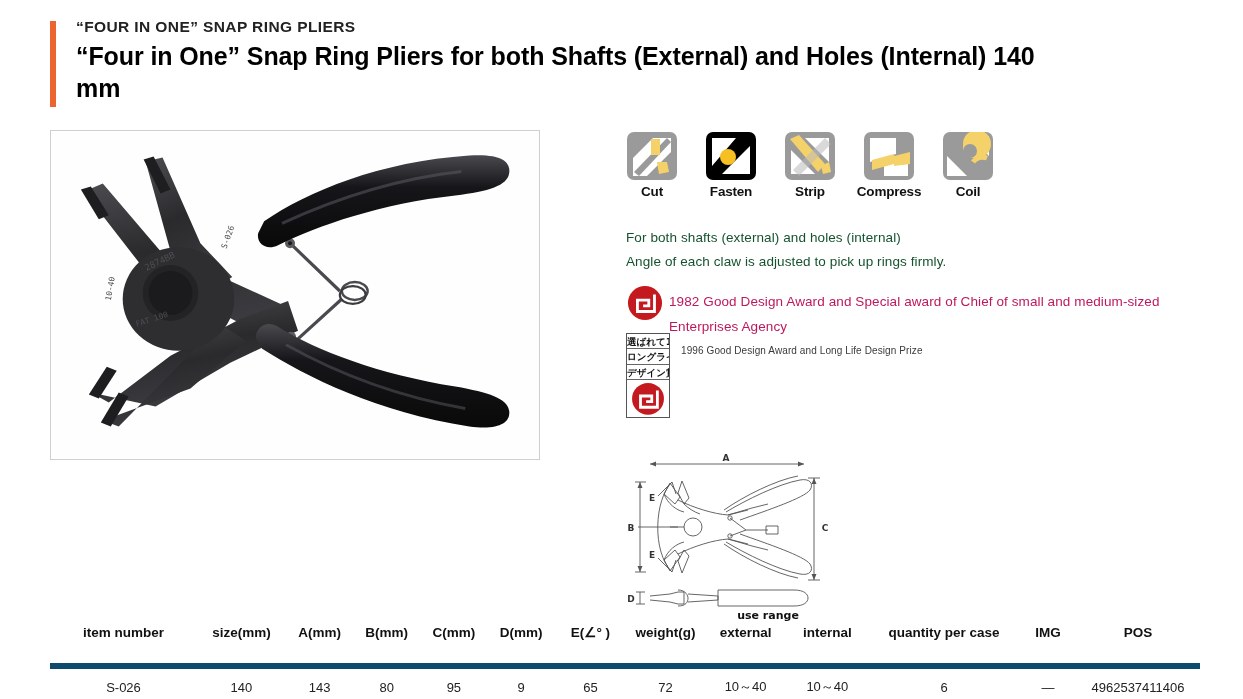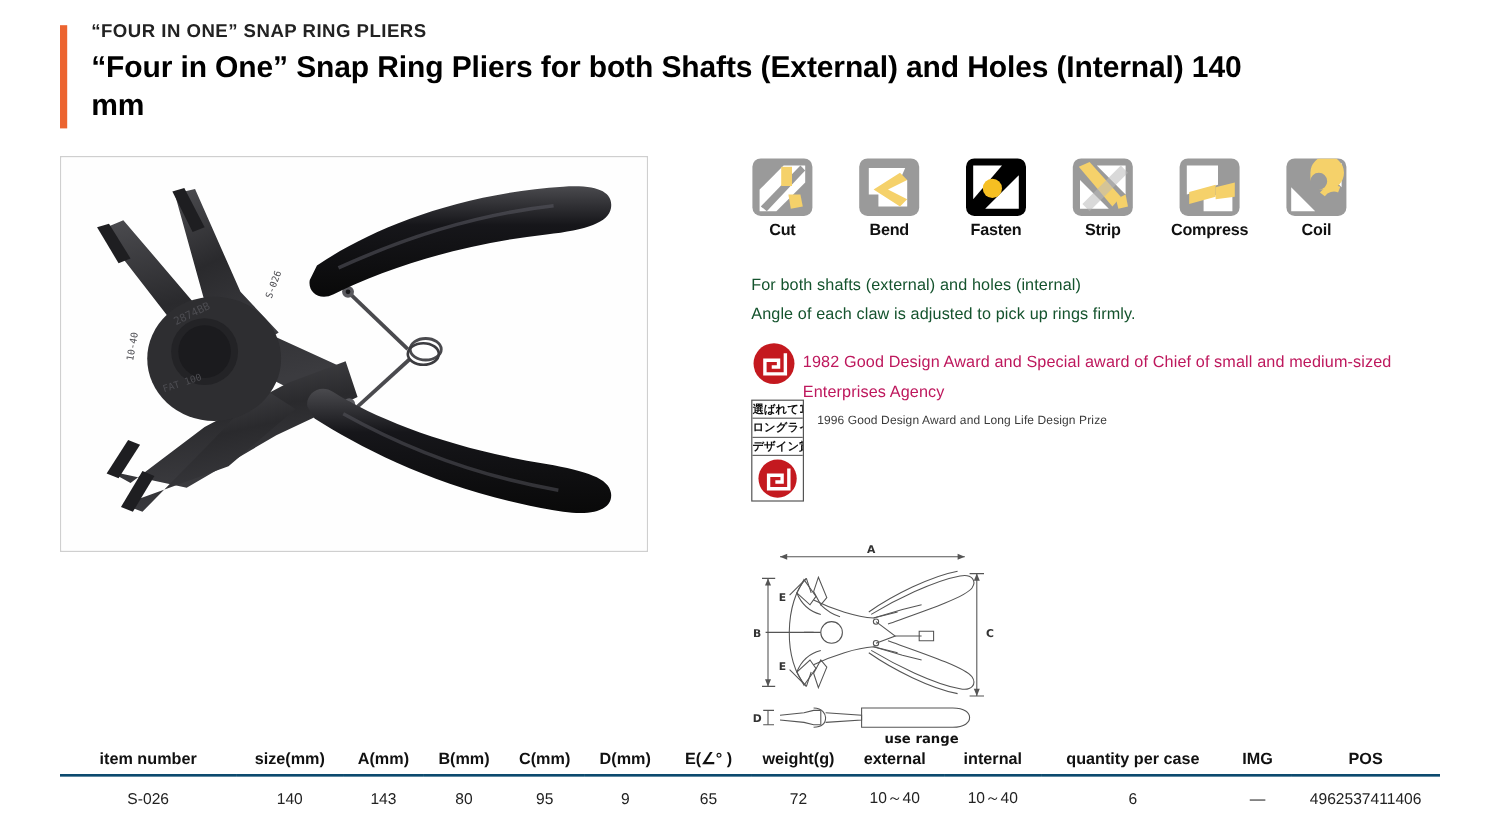--- a/index.html
+++ b/index.html
@@ -34,21 +34,21 @@
   #photo-frame {
     position: absolute; left: 50px; top: 130px;
     width: 490px; height: 330px;
     border: 1px solid #cfcfcf; background: #fff; overflow: hidden;
   }
   #photo-frame svg { display:block; width:100%; height:100%; }
 
   
   #icon-row {
     position: absolute; left: 626px; top: 132px;
-    display: flex; gap: 37px; align-items: flex-start;
+    display: flex; gap: 27px; align-items: flex-start;
   }
   .icon-cell { width: 52px; display: flex; flex-direction: column; align-items: center; }
   .icon-tile {
     width: 50px; height: 48px; border-radius: 7px;
     background: #9a9a9a; overflow: hidden; position: relative;
   }
   .icon-tile.active { background: #000000; }
   .icon-tile svg { display:block; width: 50px; height: 48px; }
   .icon-label {
     margin-top: 4px; font-size: 13.5px; font-weight: 700;
@@ -87,22 +87,22 @@
   #tech-drawing { position: absolute; left: 618px; top: 452px; width: 310px; height: 170px; }
   #tech-drawing svg { display:block; }
 
   
   #spec-table {
     position: absolute; left: 50px; top: 622px; width: 1150px;
     border-collapse: collapse;
   }
   #spec-table th {
     font-size: 13.5px; font-weight: 700; color: #111;
-    padding: 2px 0 5px 0; text-align: center; white-space: nowrap;
-    border-bottom: 2px solid #0c4a6e;
+    padding: 2px 0 23px 0; text-align: center; white-space: nowrap;
+    border-bottom: 6px solid #0c4a6e;
   }
   #spec-table td {
     font-size: 13px; color: #222; text-align: center;
     padding: 9px 0 4px 0; white-space: nowrap;
   }
 </style>
 </head>
 <body>
 
 <div id="page">
@@ -179,33 +179,20 @@
           <path d="M6 26 L26 6 L44 6 L44 20 L20 44 L6 44 Z" fill="#ffffff"></path>
           <path d="M40 6 L44 10 L12 44 L7 40 Z" fill="#9a9a9a"></path>
           <rect x="24" y="7" width="9" height="16" fill="#f5d16a" transform="rotate(0 24 7)"></rect>
           <path d="M30 30 L40 30 L42 40 L32 42 Z" fill="#f5d16a"></path>
         </g>
           </svg>
       </div>
       <div class="icon-label">Cut</div>
     </div>
 
-    <div class="icon-cell">
-      <div class="icon-tile">
-        <svg viewBox="0 0 50 48">
-            <g>
-          <path d="M8 8 L40 8 L40 40 L8 40 Z" fill="#ffffff"></path>
-          <path d="M40 4 L46 4 L46 18 L34 18 Z" fill="#9a9a9a"></path>
-          <path d="M4 30 L16 30 L16 46 L4 46 Z" fill="#9a9a9a"></path>
-          <path d="M34 12 L40 18 L24 26 L40 34 L34 40 L12 26 Z" fill="#f5d16a"></path>
-        </g>
-          </svg>
-      </div>
-      <div class="icon-label">Bend</div>
-    </div>
 
     <div class="icon-cell">
       <div class="icon-tile active">
         <svg viewBox="0 0 50 48">
             <g>
           <path d="M6 6 L30 6 L6 34 Z" fill="#ffffff"></path>
           <path d="M44 14 L44 42 L16 42 Z" fill="#ffffff"></path>
           <path d="M34 6 L44 6 L14 42 L6 38 Z" fill="#000000"></path>
           <circle cx="22" cy="25" r="8" fill="#f6bf22"></circle>
         </g>

